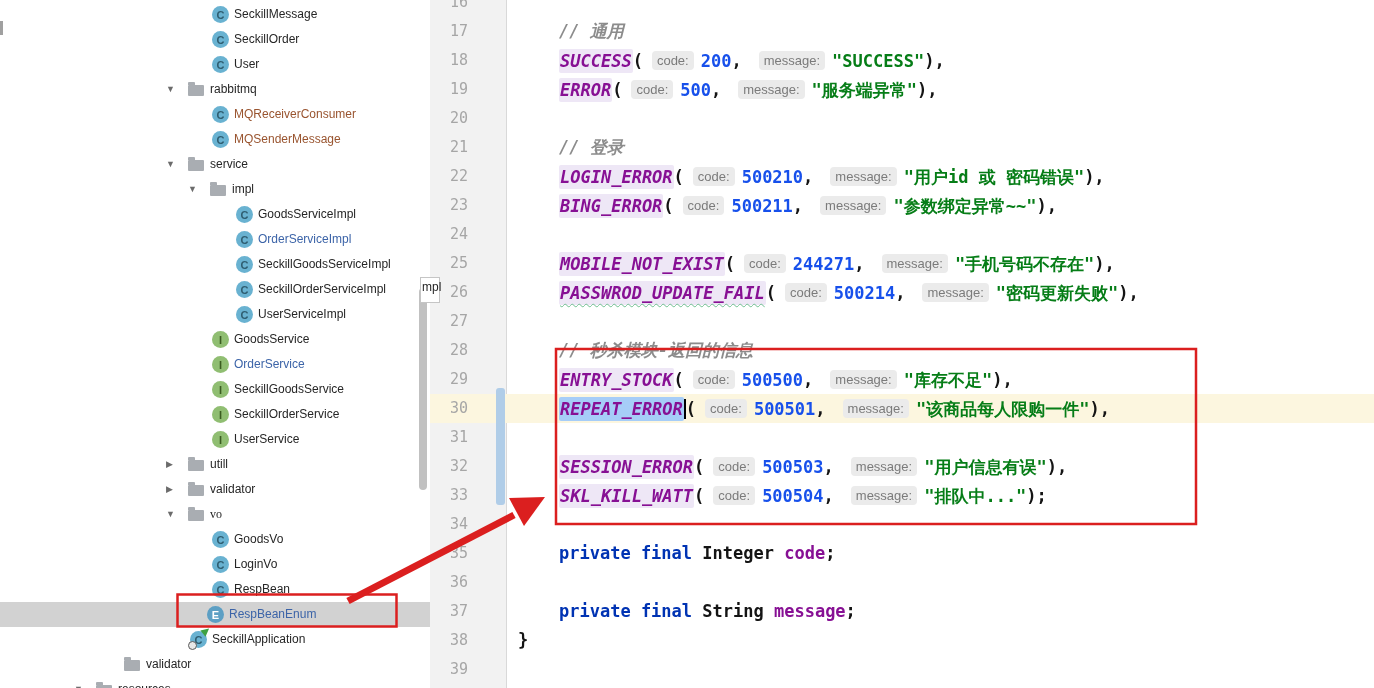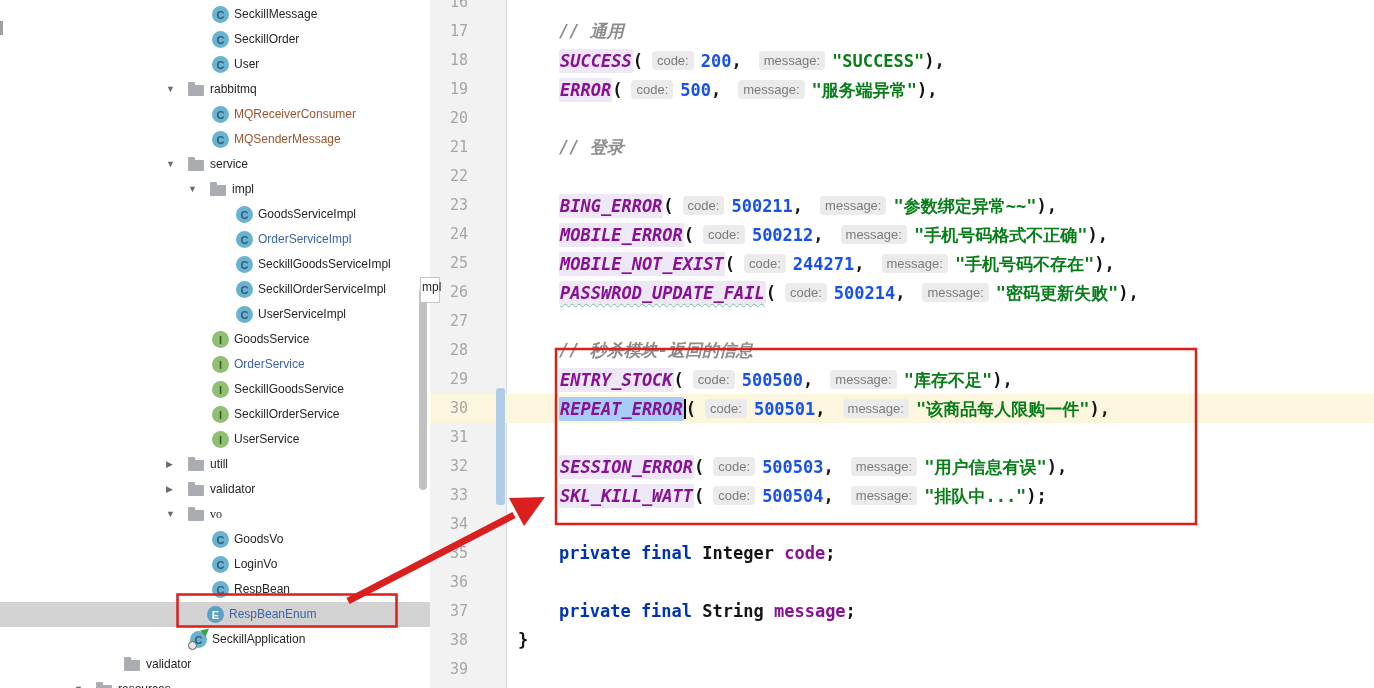--- a/index.html
+++ b/index.html
@@ -212,28 +212,28 @@
     <div class="erow" style="top: 104px;">
       <span class="lnum">20</span>
       <span class="codeline ind"></span>
     </div>
     <div class="erow" style="top: 133px;">
       <span class="lnum">21</span>
       <span class="codeline ind"><span class="s-com">// 登录</span></span>
     </div>
     <div class="erow" style="top: 162px;">
       <span class="lnum">22</span>
+      <span class="codeline ind"><span class="s-enum">LOGIN_ERROR</span><span>(</span><span class="s-pill">code:</span><span class="s-num">500210</span><span>,</span><span class="s-pillm">message:</span><span class="s-str">"用户id 或 密码错误"</span><span>),</span></span>
     </div>
     <div class="erow" style="top: 191px;">
       <span class="lnum">23</span>
       <span class="codeline ind"><span class="s-enum">BING_ERROR</span><span>(</span><span class="s-pill">code:</span><span class="s-num">500211</span><span>,</span><span class="s-pillm">message:</span><span class="s-str">"参数绑定异常~~"</span><span>),</span></span>
     </div>
     <div class="erow" style="top: 220px;">
       <span class="lnum">24</span>
-      <span class="codeline ind"><span class="s-enum">MOBILE_ERROR</span><span>(</span><span class="s-pill">code:</span><span class="s-num">500212</span><span>,</span><span class="s-pillm">message:</span><span class="s-str">"手机号码格式不正确"</span><span>),</span></span>
     </div>
     <div class="erow" style="top: 249px;">
       <span class="lnum">25</span>
       <span class="codeline ind"><span class="s-enum">MOBILE_NOT_EXIST</span><span>(</span><span class="s-pill">code:</span><span class="s-num">244271</span><span>,</span><span class="s-pillm">message:</span><span class="s-str">"手机号码不存在"</span><span>),</span></span>
     </div>
     <div class="erow" style="top: 278px;">
       <span class="lnum">26</span>
       <span class="codeline ind"><span class="s-enumW">PASSWROD_UPDATE_FAIL</span><span>(</span><span class="s-pill">code:</span><span class="s-num">500214</span><span>,</span><span class="s-pillm">message:</span><span class="s-str">"密码更新失败"</span><span>),</span></span>
     </div>
     <div class="erow" style="top: 307px;">

